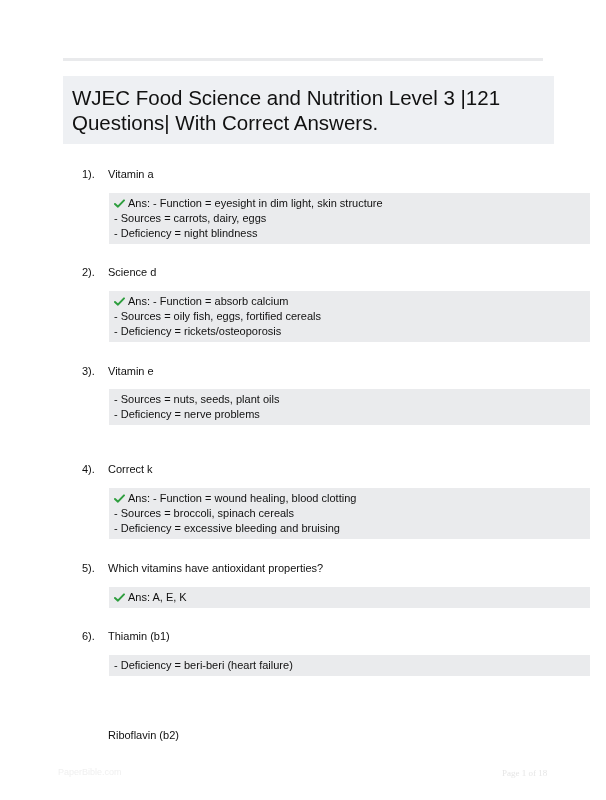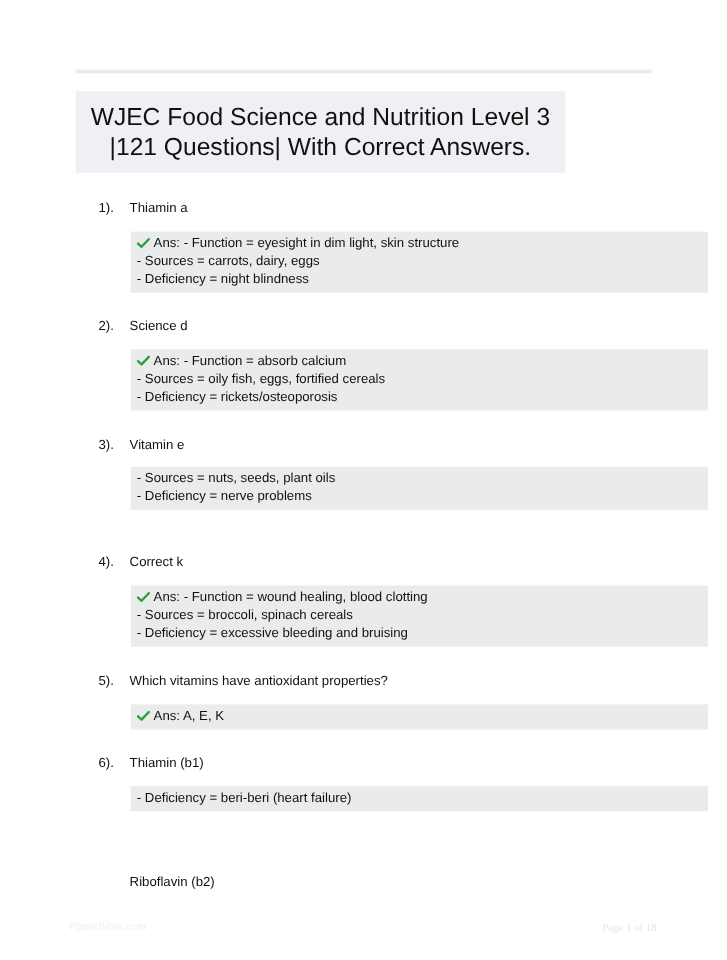--- a/index.html
+++ b/index.html
@@ -5,22 +5,22 @@
     html, body { margin: 0; padding: 0; background: #ffffff; }
     body {
       width: 606px; height: 800px; position: relative; overflow: hidden;
       font-family: "Liberation Sans", sans-serif; color: #1a1a1a;
     }
     .top-rule {
       position: absolute; left: 63px; top: 58px; width: 480px; height: 3px;
       background: #e9eaec;
     }
     .title-box {
-      position: absolute; left: 63px; top: 76px; width: 408px; height: 68px;
-      background: #eef0f3; box-sizing: border-box; padding: 9px 9px; text-align: center;
+      position: absolute; left: 63px; top: 76px; width: 491px; height: 68px;
+      background: #eef0f3; box-sizing: border-box; padding: 9px 9px;
     }
     .title {
       margin: 0; font-size: 20.5px; line-height: 25px; font-weight: normal; color: #111;
     }
     .q {
       position: absolute; left: 0; width: 606px;
     }
     .q-num {
       position: absolute; left: 82px; top: 0; font-size: 11px; color: #111;
     }
@@ -48,21 +48,21 @@
 <body>
 
 <div class="top-rule"></div>
 
 <div class="title-box">
   <h1 class="title">WJEC Food Science and Nutrition Level 3 |121 Questions| With Correct Answers.</h1>
 </div>
 
 <div class="q" style="top:168px;">
   <span class="q-num">1).</span>
-  <span class="q-text">Thiamin a</span>
+  <span class="q-text">Vitamin a</span>
 </div>
 <div class="ans" style="top:193px;">
   <span class="line"><svg class="check" viewBox="0 0 12 10">
         <path d="M1 5.5 L4.3 8.5 L11 1.5" fill="none" stroke="#2e9e3e" stroke-width="2.2" stroke-linecap="round" stroke-linejoin="round"></path>
       </svg><span>Ans: - Function = eyesight in dim light, skin structure</span></span>
   <span class="line">- Sources = carrots, dairy, eggs</span>
   <span class="line">- Deficiency = night blindness</span>
 </div>
 
 <div class="q" style="top:266px;">

